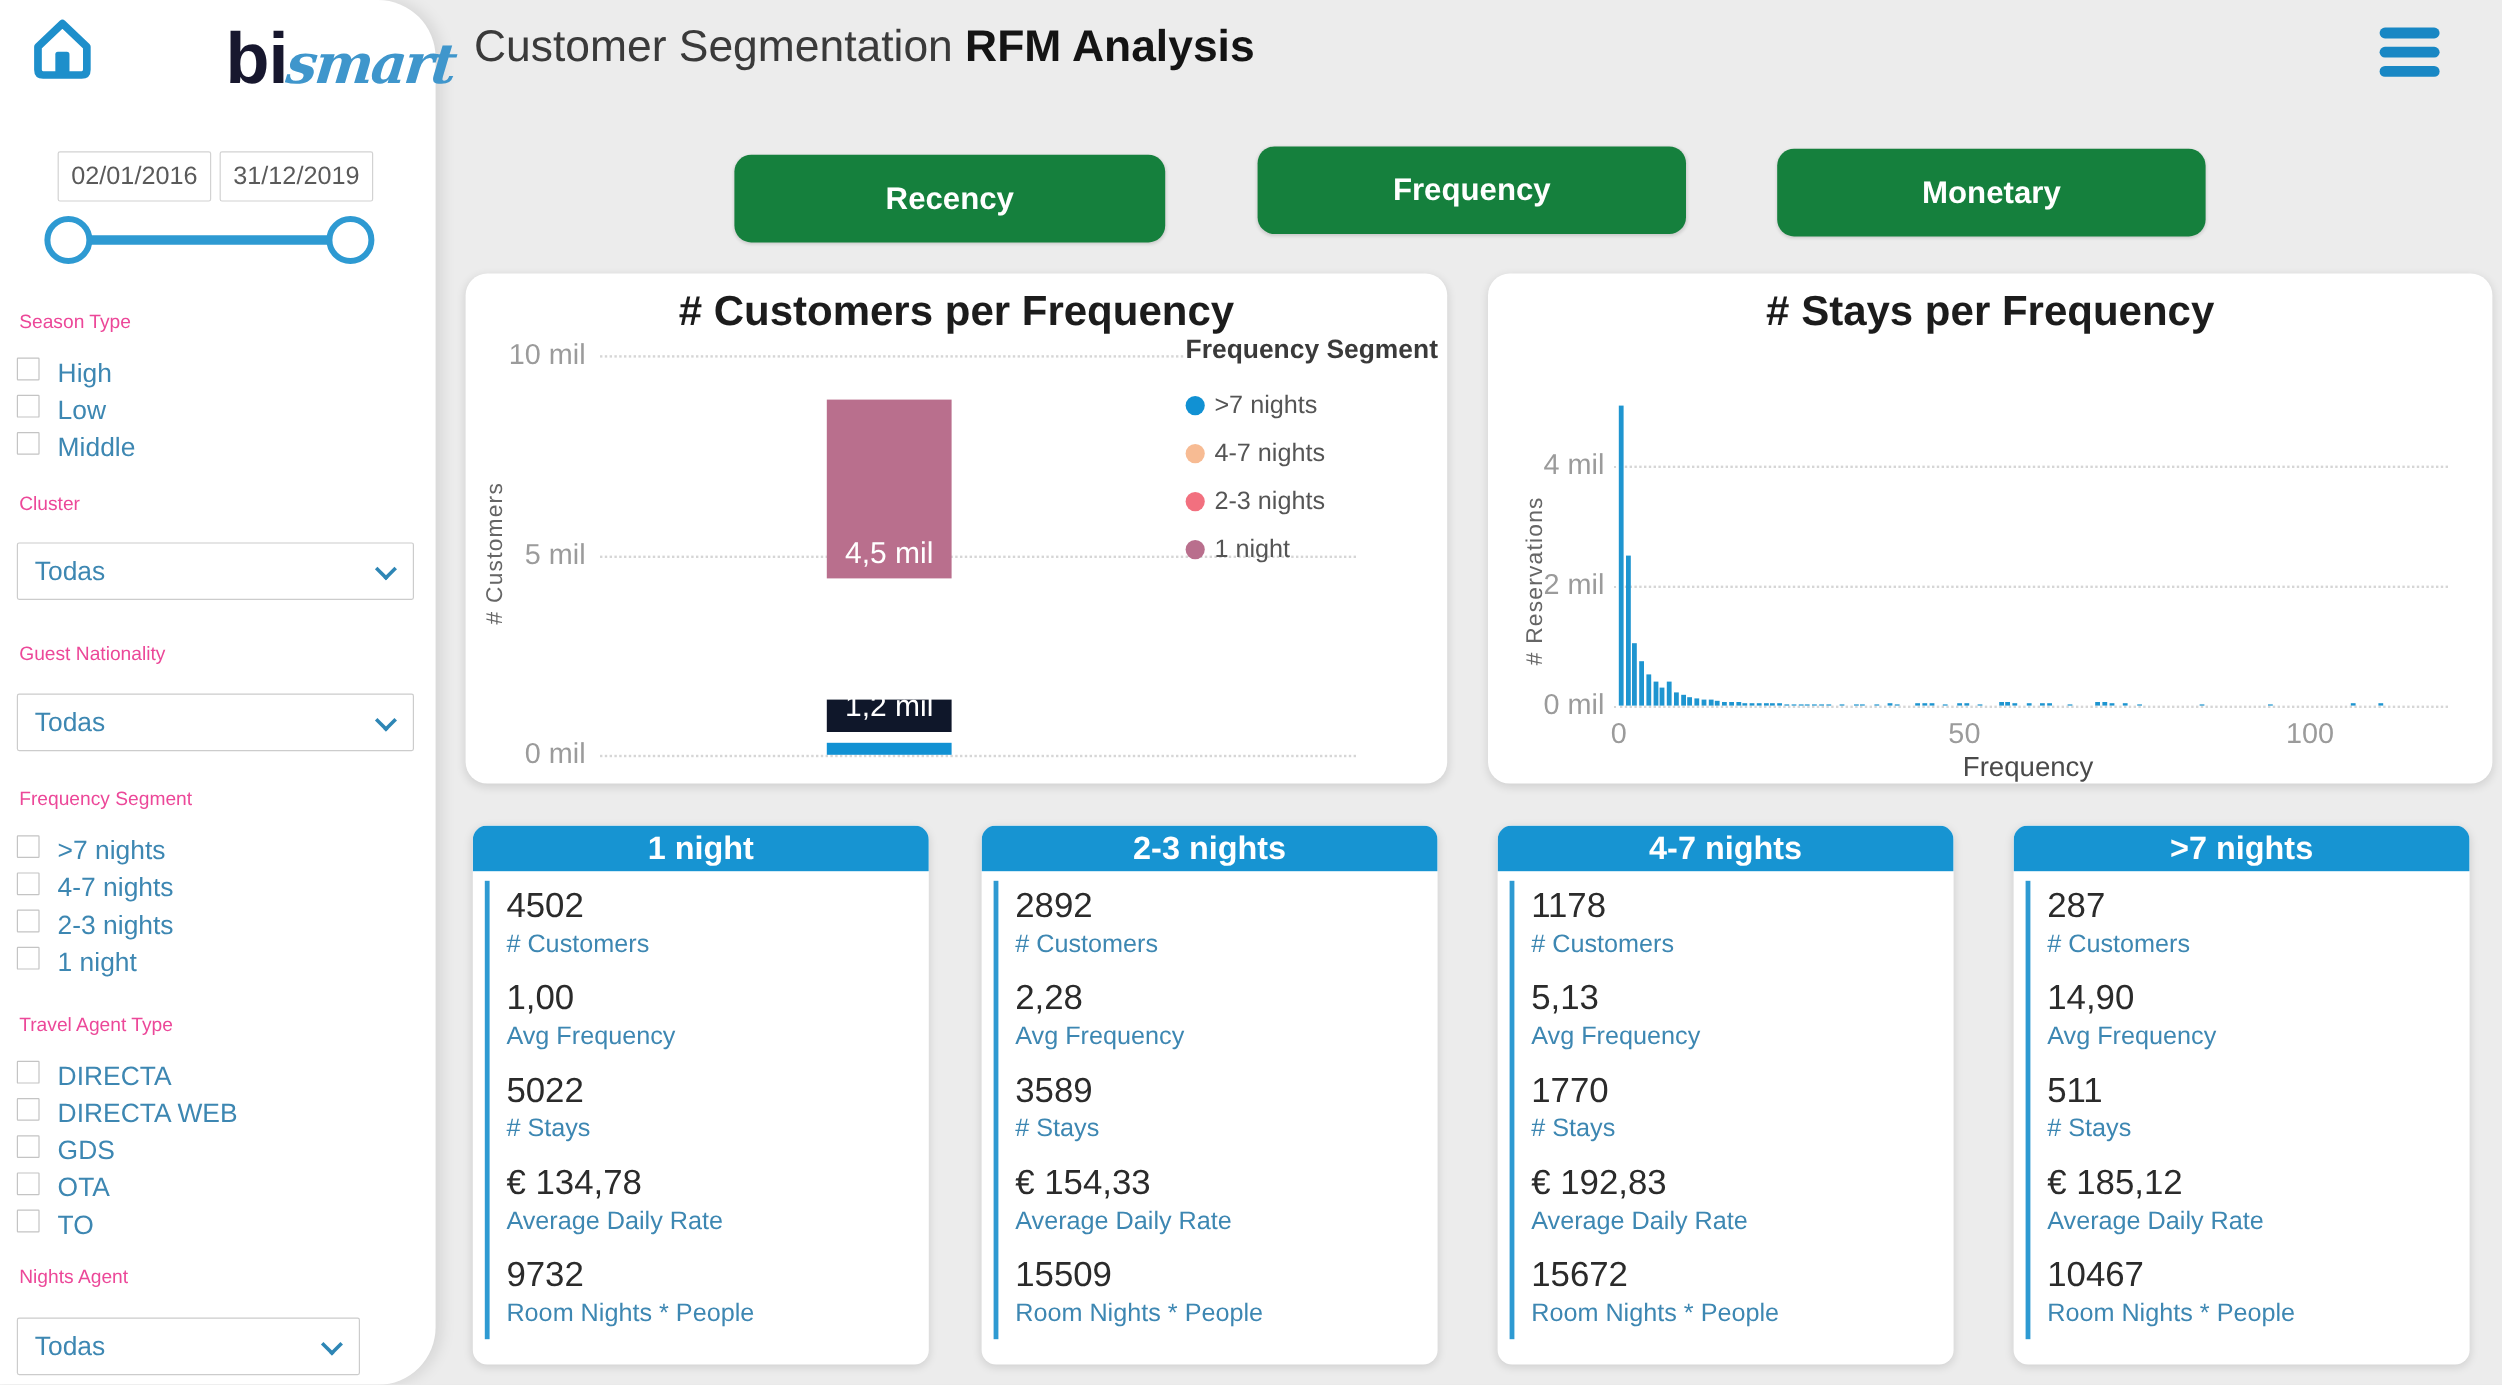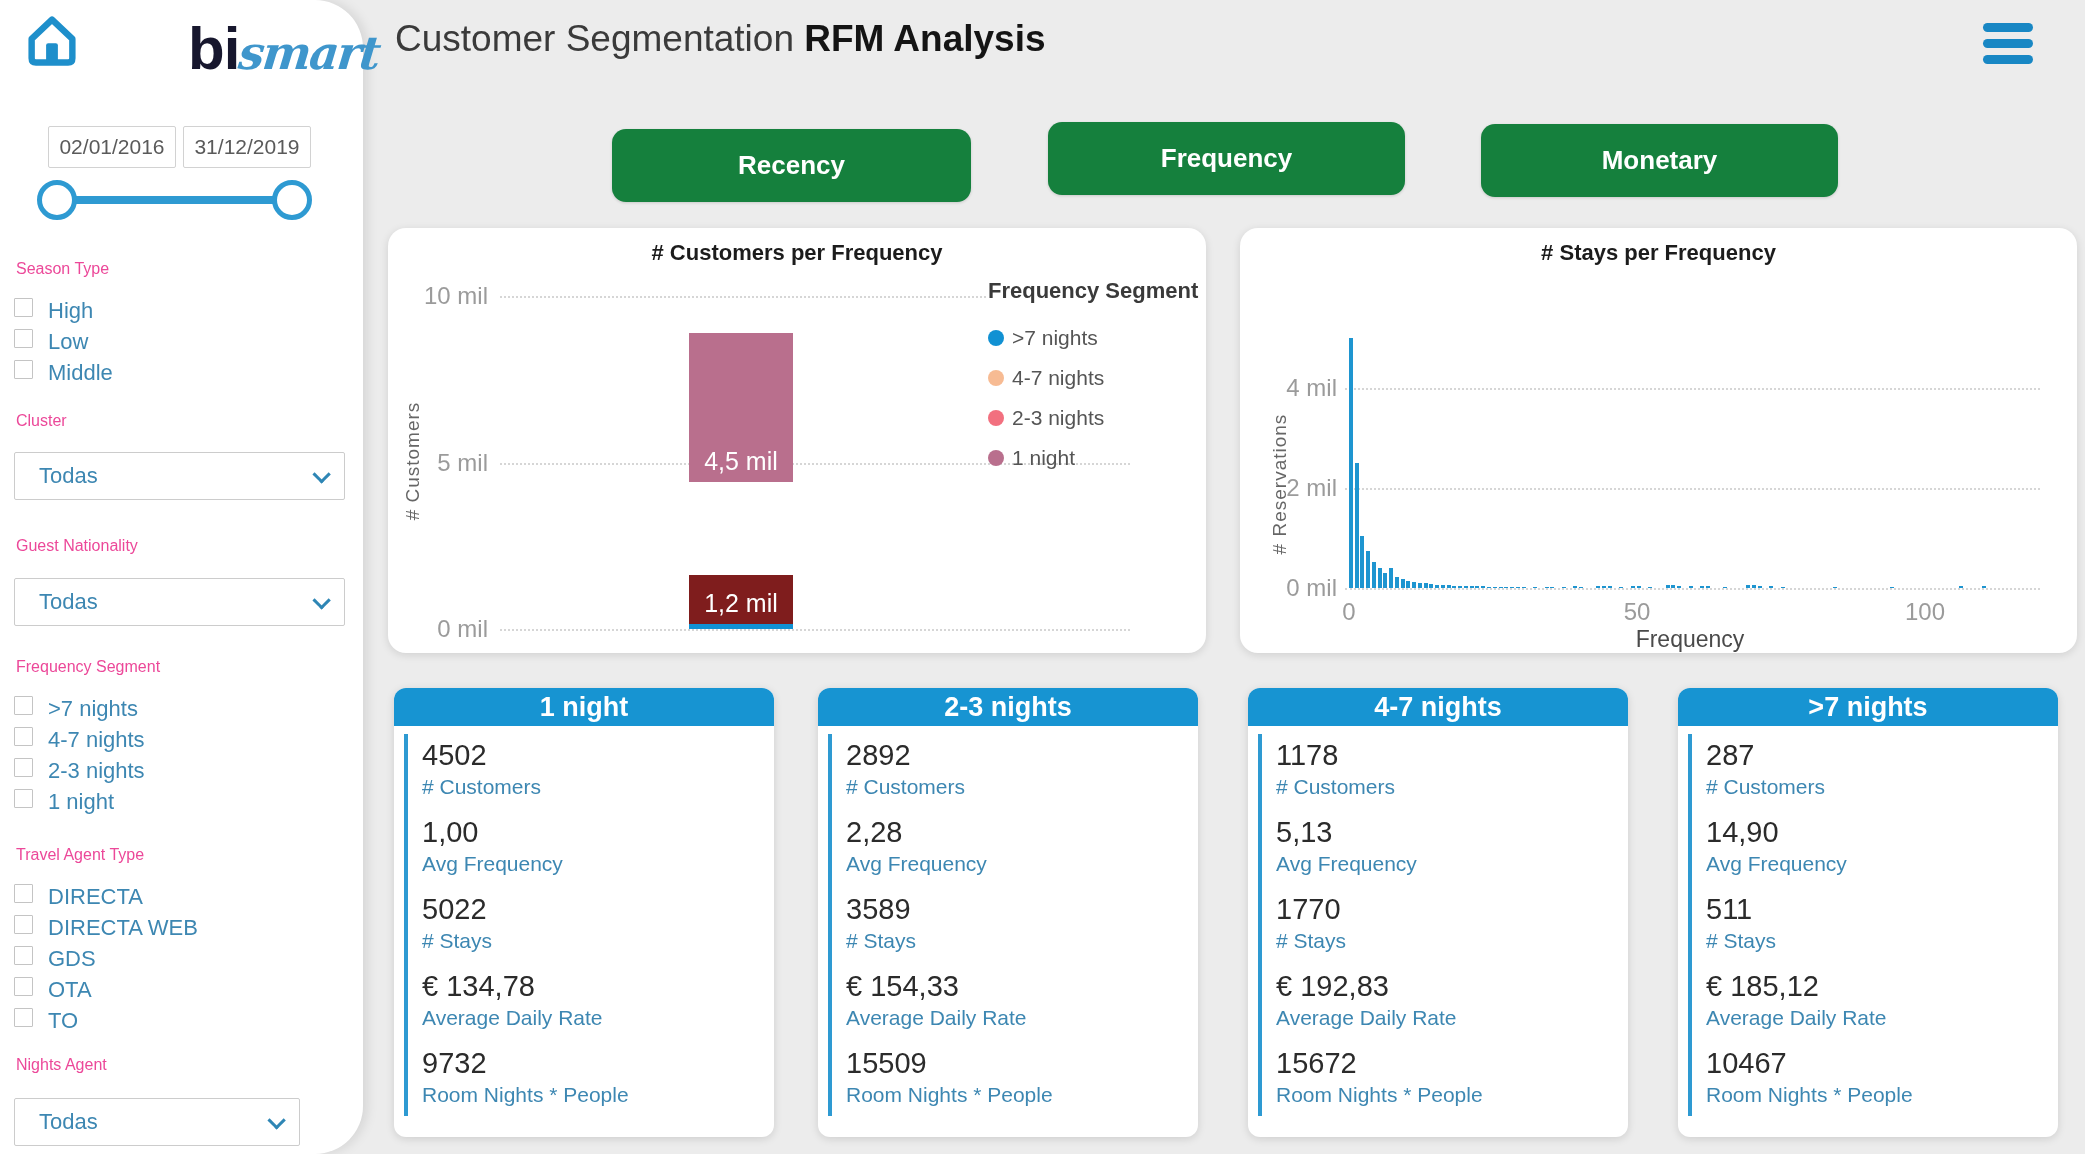--- a/index.html
+++ b/index.html
@@ -22,21 +22,21 @@
   .slider-handle { position:absolute; top:180px; width:40px; height:40px; border-radius:50%;
                    background:#fff; border:5px solid #2e9ad2; }
   .handle-start { left:37px; } .handle-end { left:272px; }
   .filter-h { position:absolute; left:16px; font-size:16px; font-weight:400; color:#ec4899; }
   .check-group { position:absolute; left:14px; }
   .check-row { display:flex; height:31px; cursor:pointer; }
   .checkbox { width:19px; height:19px; border:1px solid #c4c4c4; background:#fff; border-radius:1px; flex:0 0 auto; }
   .check-label { margin-left:15px; font-size:22px; color:#3d87b2; white-space:nowrap; }
   .dropdown { position:absolute; left:14px; height:48px; background:#fff; border:1px solid #cccccc;
               border-radius:2px; display:flex; align-items:center; justify-content:space-between;
-              padding:0 18px 0 24px; cursor:pointer; }
+              padding:0 18px 0 14px; cursor:pointer; }
   .dd-label { font-size:22px; color:#3d87b2; }
   .chevron { width:13px; height:13px; border-right:3px solid #2e86b5; border-bottom:3px solid #2e86b5;
              transform:rotate(45deg) translateY(-3px); }
 
   
   .main-title { position:absolute; left:395px; top:18px; font-size:37px; color:#3a3a3a; white-space:nowrap; }
   .main-title b { color:#141414; font-weight:700; }
   .hamburger { position:absolute; left:1983px; top:23px; width:50px; cursor:pointer; }
   .hamburger div { height:9px; background:#1887c4; border-radius:5px; margin-bottom:7px; }
 
@@ -47,21 +47,21 @@
   .tab-recency   { left:612px;  top:129px; width:359px; }
   .tab-frequency { left:1048px; top:122px; width:357px; }
   .tab-monetary  { left:1481px; top:124px; width:357px; }
 
   
   .chart-card { position:absolute; top:228px; height:425px; background:#fff; border-radius:18px;
                 box-shadow:0 2px 8px rgba(0,0,0,0.12); }
   .card-left  { left:388px;  width:818px; }
   .card-right { left:1240px; width:837px; }
   .chart-title { position:absolute; left:0; top:12px; width:100%; text-align:center;
-                 font-size:22px; font-weight:700; color:#1c1c1c; }
+                 font-size:35px; font-weight:700; color:#1c1c1c; }
   .gridline { position:absolute; height:0; border-top:2px dotted #d6d6d6; }
   .ytick { position:absolute; width:100px; text-align:right; font-size:24px; color:#9b9b9b; line-height:28px; }
   .xtick { position:absolute; width:60px; text-align:center; font-size:24px; color:#9b9b9b; }
   .ytitle { position:absolute; width:220px; text-align:center; font-size:19px; color:#666;
             letter-spacing:1px; transform:rotate(-90deg); }
   .xtitle { position:absolute; width:220px; text-align:center; font-size:23px; color:#4a4a4a; }
   .seg { position:absolute; left:301px; width:104px; }
   .seg-label { position:absolute; bottom:6px; left:0; width:100%; text-align:center;
                color:#fff; font-size:25px; font-weight:400; }
   .legend { position:absolute; left:600px; top:50px; }
@@ -201,21 +201,21 @@
     <div class="chart-title"># Customers per Frequency</div>
     <div class="ytitle" style="left:-85px; top:222px;"># Customers</div>
     <div class="ytick" style="left:0; top:54px;">10 mil</div>
     <div class="ytick" style="left:0; top:221px;">5 mil</div>
     <div class="ytick" style="left:0; top:387px;">0 mil</div>
     <div class="gridline" style="left:112px; top:68px;  width:486px;"></div>
     <div class="gridline" style="left:112px; top:235px; width:630px;"></div>
     <div class="gridline" style="left:112px; top:401px; width:630px;"></div>
     <div id="stack" style="position:absolute; inset:0;">
         <div class="seg" style="bottom: 24px; height: 9.99px; background: rgb(17, 145, 211);"></div>
-        <div class="seg" style="bottom: 29px; height: 49px; background: #7f1d1d;">
+        <div class="seg" style="bottom: 43px; height: 27px; background: #0f172a;">
           <div class="seg-label">1,2 mil</div>
         </div>
         <div class="seg" style="bottom: 170.52px; height: 149.85px; background: rgb(185, 111, 141);">
           <div class="seg-label">4,5 mil</div>
         </div>
       </div>
     <div class="legend">
       <div class="legend-title">Frequency Segment</div>
       <div id="legend-items">
           <div class="legend-item">

